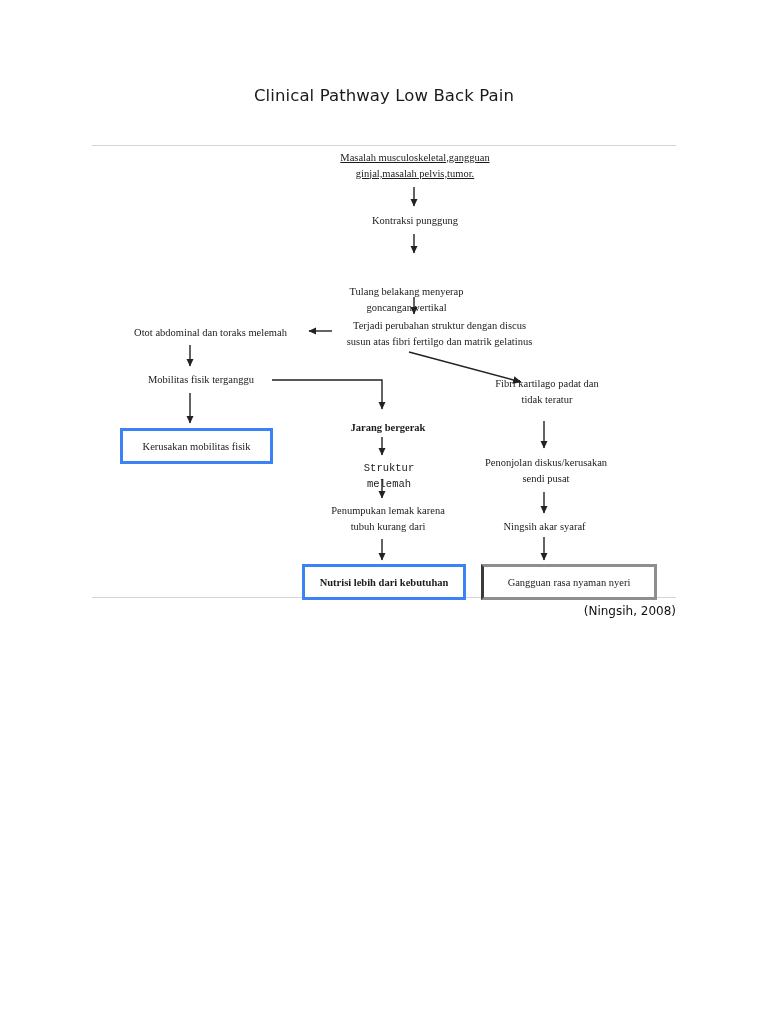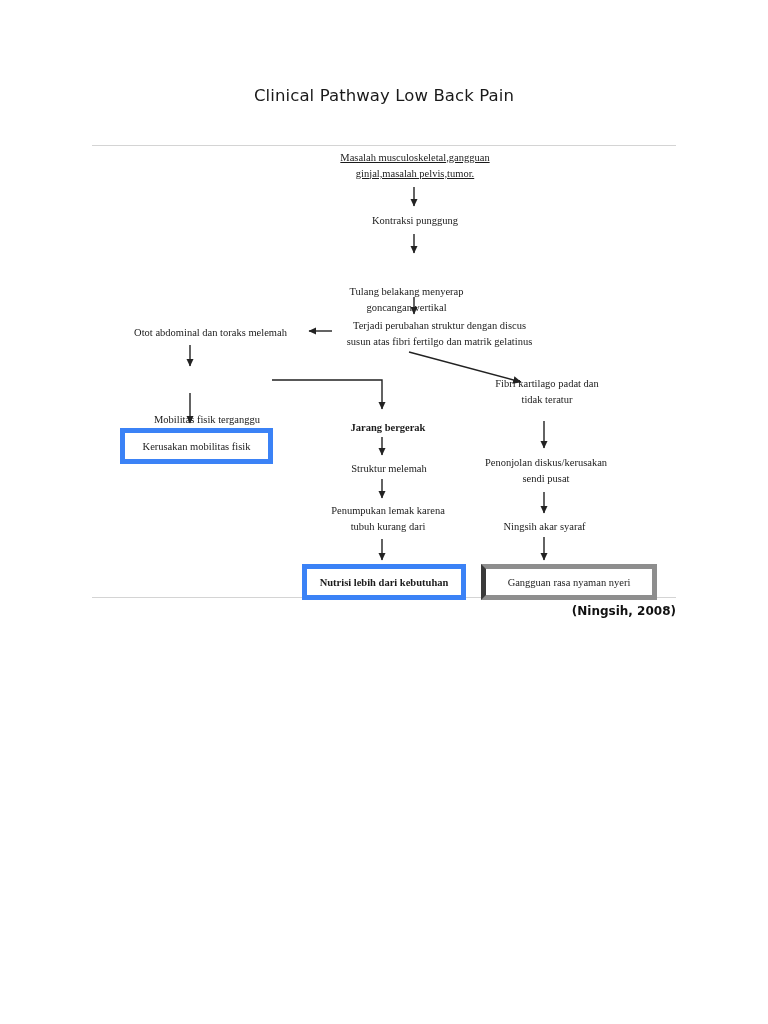--- a/index.html
+++ b/index.html
@@ -41,21 +41,21 @@
   #rule-top  { top: 145px; }
   #rule-bot  { top: 597px; }
 
   
   #citation {
     position: absolute;
     right: 92px;
     top: 604px;
     font-family: "DejaVu Sans", sans-serif;
     font-size: 12px;
-    font-weight: 700;
+    font-weight: 400;
     color: #111111;
   }
 
   
   #flow-canvas {
     position: absolute;
     left: 0;
     top: 0;
     width: 768px;
     height: 1024px;
@@ -70,21 +70,21 @@
     font-size: 10.5px;
     line-height: 15.5px;
     color: #1b1b1b;
     white-space: pre-line;
   }
 
   
   .node-box {
     position: absolute;
     box-sizing: border-box;
-    border: 5px solid #3b82f6;
+    border: 3px solid #3b82f6;
     background: transparent;
     font-family: "Liberation Serif", serif;
     font-size: 10.5px;
     line-height: 15px;
     color: #1b1b1b;
     display: flex;
     align-items: center;
     justify-content: center;
     text-align: center;
   }
@@ -148,27 +148,27 @@
 <div class="node" style="left:358px; top:213px; width:114px;">Kontraksi punggung</div>
 
 <div class="node" style="left:339px; top:260px; width:135px;margin-top:24px;">Tulang belakang menyerap
 goncangan vertikal</div>
 
 <div class="node" style="left:327px; top:318px; width:225px;text-align:center;">Terjadi perubahan struktur dengan discus
 susun atas fibri fertilgo dan matrik gelatinus</div>
 
 <div class="node" style="left:118px; top:325px; width:185px;">Otot abdominal dan toraks melemah</div>
 
-<div class="node" style="left:142px; top:372px; width:130px;margin-top:40px;">Mobilitas fisik terganggu</div>
+<div class="node" style="left:136px; top:372px; width:130px;">Mobilitas fisik terganggu</div>
 
 <div class="node-box" style="left:120px; top:428px; width:153px; height:36px;">Kerusakan mobilitas fisik</div>
 
 <div class="node" style="left:342px; top:420px; width:92px;font-weight:bold;">Jarang bergerak</div>
 
-<div class="node" style="left:341px; top:461px; width:96px;">Struktur melemah</div>
+<div class="node" style="left:341px; top:461px; width:96px;font-family:Liberation Mono, monospace;">Struktur melemah</div>
 
 <div class="node" style="left:313px; top:503px; width:150px;">Penumpukan lemak karena
 tubuh kurang dari</div>
 
 <div class="node-box" style="left:302px; top:564px; width:164px; height:36px;font-weight:bold;">Nutrisi lebih dari kebutuhan</div>
 
 <div class="node" style="left:482px; top:376px; width:130px;">Fibri kartilago padat dan
 tidak teratur</div>
 
 <div class="node" style="left:471px; top:455px; width:150px;">Penonjolan diskus/kerusakan

